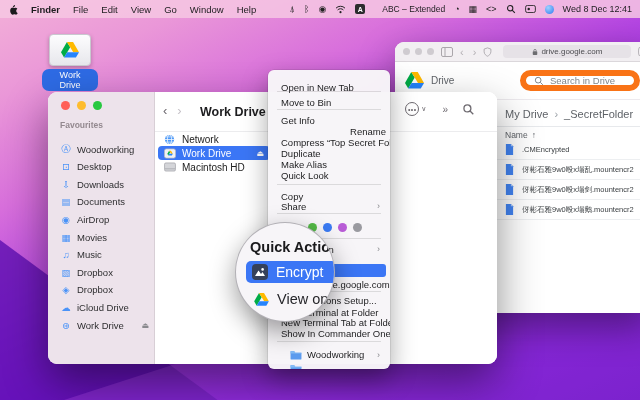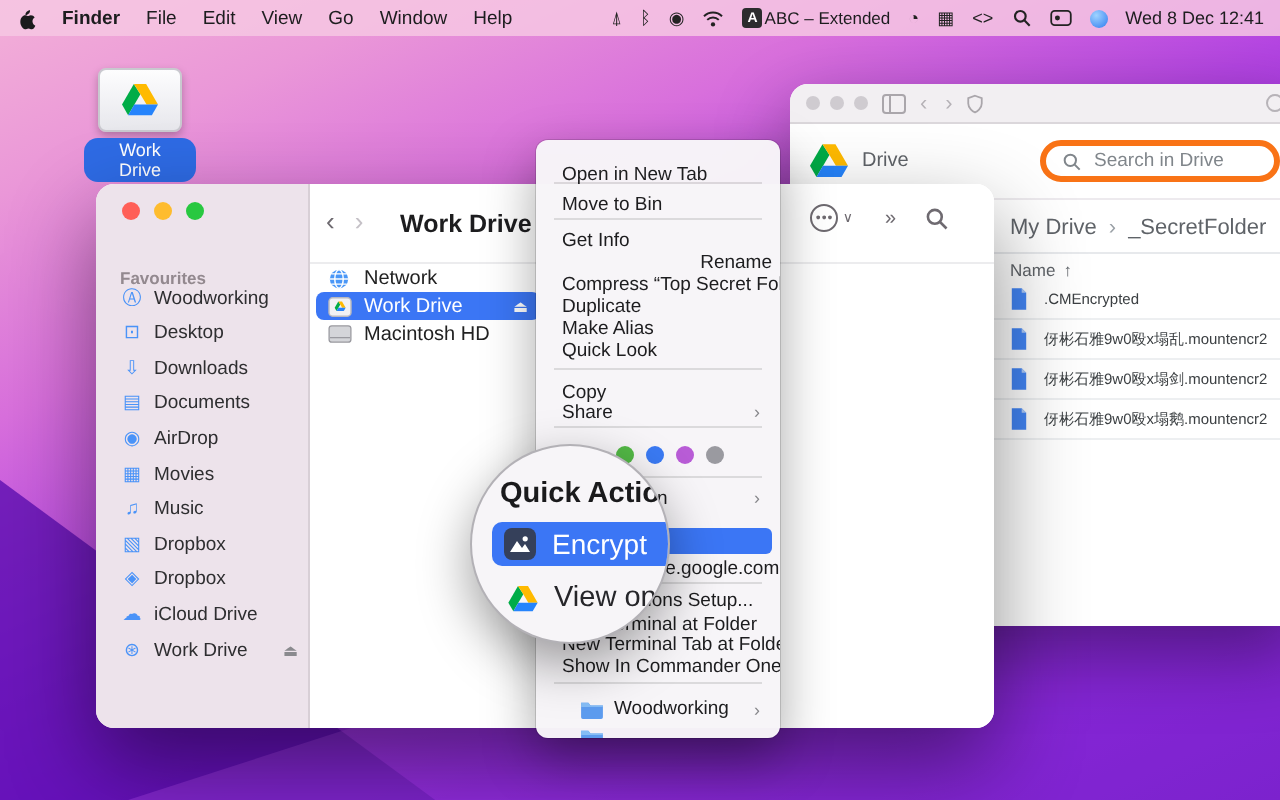--- a/index.html
+++ b/index.html
@@ -12,21 +12,21 @@
 #screen::after{content:"";position:absolute;inset:0;background:#b44df0;opacity:.35;
   clip-path:polygon(10% 100%,72% 68%,100% 78%,100% 100%);}
 
 .menubar{position:absolute;left:0;top:0;right:0;height:18px;z-index:60;display:flex;align-items:center;
   background:rgba(246,199,227,.85);font-size:9.5px;color:#1d1d1f;padding:0 8px}
 .mb-left{display:flex;align-items:center;gap:13px}
 .mb-item{white-space:nowrap}
 .mb-item.bold{font-weight:bold}
 .mb-right{margin-left:auto;display:flex;align-items:center;gap:9px;font-size:8.5px}
 .st-ic{display:inline-flex;align-items:center;color:#222;font-size:9px;line-height:1}
-.abadge{display:inline-flex;align-items:flex-end;gap:1px}
+.abadge{display:inline-flex;align-items:flex-end;gap:17px}
 .abox{width:10px;height:10px;border-radius:2px;background:#2c2c2e;color:#fff;font-size:7px;font-weight:bold;
   display:inline-flex;align-items:center;justify-content:center}
 .bluedot{width:9px;height:9px;border-radius:50%;background:radial-gradient(circle at 35% 30%,#9fd3ff,#2f7bf0)}
 .clock{font-size:9px;white-space:nowrap}
 
 .desk-icon{position:absolute;left:42px;top:34px;width:56px;z-index:5;text-align:center;cursor:default}
 .di-art{width:42px;height:32px;margin:0 auto;background:linear-gradient(#fdfdfe,#e7e7ec);border-radius:4px;
   border:1px solid #c9c9cf;display:flex;align-items:center;justify-content:center;box-shadow:0 2px 4px rgba(0,0,0,.25)}
 .di-label{display:inline-block;margin-top:3px;background:#2e6be5;color:#fff;font-size:9px;padding:1px 6px;border-radius:7px}
 
@@ -35,21 +35,21 @@
 .b-titlebar{height:20px;background:#f2eff2;border-bottom:1px solid #dbd7db;border-radius:9px 0 0 0;
   display:flex;align-items:center;padding:0 8px;gap:7px;color:#a9a5aa}
 .b-dots{display:flex;gap:5px}
 .b-dot{width:7px;height:7px;border-radius:50%;background:#cfcbd0}
 .b-nav{font-size:11px;color:#b5b1b6;display:flex;gap:9px}
 .b-address{flex:0 0 128px;height:13px;margin-left:4px;background:#e6e2e7;border-radius:4px;display:flex;align-items:center;
   justify-content:center;gap:3px;font-size:8px;color:#4c4c50}
 .b-badge{width:9px;height:9px;border-radius:50%;border:1px solid #b7b3b8;margin-left:auto}
 .b-header{height:38px;display:flex;align-items:center;padding:0 10px;border-bottom:1px solid #edeaee}
 .d-name{font-size:10px;color:#5f6368;margin-left:7px}
-.d-search{margin-left:auto;width:120px;height:21px;border:3px solid #f97316;border-radius:11px;display:flex;
+.d-search{margin-left:auto;width:120px;height:21px;border:6px solid #f97316;border-radius:11px;display:flex;
   align-items:center;gap:6px;padding:0 8px;color:#80868b;font-size:9.5px}
 .b-content{position:relative;height:211px}
 .crumb{position:absolute;left:110px;top:8px;display:flex;align-items:center;gap:6px;font-size:11px;color:#5f6368}
 .crumb .sep{color:#9aa0a6}
 .list-rule{position:absolute;left:100px;right:0;height:1px;background:#e7e9ec}
 .files-head{position:absolute;left:110px;top:30px;font-size:8.5px;color:#5f6368;display:flex;gap:4px;align-items:center}
 .files{position:absolute;left:100px;right:0;top:40px}
 .file{height:20px;display:flex;align-items:center;gap:8px;padding-left:10px;border-bottom:1px solid #edeff1;
   font-size:7.5px;color:#3c4043}
 
@@ -188,20 +188,27 @@
       </span>
       <span class="b-nav">
           <span>‹</span>
           <span>›</span>
         </span>
       <span>
         <svg width="9" height="10" viewBox="0 0 12 13">
             <path d="M6 1l4.5 1.6v3.6c0 3.2-3 5.3-4.5 5.9C4.5 11.5 1.5 9.4 1.5 6.2V2.6z" fill="none" stroke="#aaa6ab" stroke-width="1.2"></path>
           </svg>
       </span>
+      <div class="b-address">
+        <svg width="6" height="8" viewBox="0 0 8 10">
+            <rect x="1" y="4" width="6" height="5" rx="1" fill="#6c6c70"></rect>
+            <path d="M2.5 4V3a1.5 1.5 0 013 0v1" fill="none" stroke="#6c6c70"></path>
+          </svg>
+        <span>drive.google.com</span>
+      </div>
       <span class="b-badge"></span>
     </div>
     <div class="b-header">
       <span>
         <svg width="19" height="17" viewBox="0 0 88 78">
           <polygon points="29,0 0,50 15,76 45,25" fill="#00ac47"></polygon>
           <polygon points="29,0 59,0 88,50 60,50 45,25" fill="#ffba00"></polygon>
           <polygon points="15,76 73,76 88,50 30,50" fill="#2684fc"></polygon>
         </svg>
       </span>
@@ -268,21 +275,21 @@
   </div>
 
   <div class="finder">
     <div class="f-sidebar">
       <div class="lights">
         <span class="light l-r"></span>
         <span class="light l-y"></span>
         <span class="light l-g"></span>
       </div>
       <div id="sb-sections">
-          <div class="sb-title" style="top: 42px;">Favourites</div>
+          <div class="sb-title" style="top: 28px;">Favourites</div>
           <div class="sb-item" style="top: 49px;">
             <span class="sb-ic">Ⓐ</span>
             <span>Woodworking</span>
           </div>
           <div class="sb-item" style="top: 66.6px;">
             <span class="sb-ic">⊡</span>
             <span>Desktop</span>
           </div>
           <div class="sb-item" style="top: 84.2px;">
             <span class="sb-ic">⇩</span>

